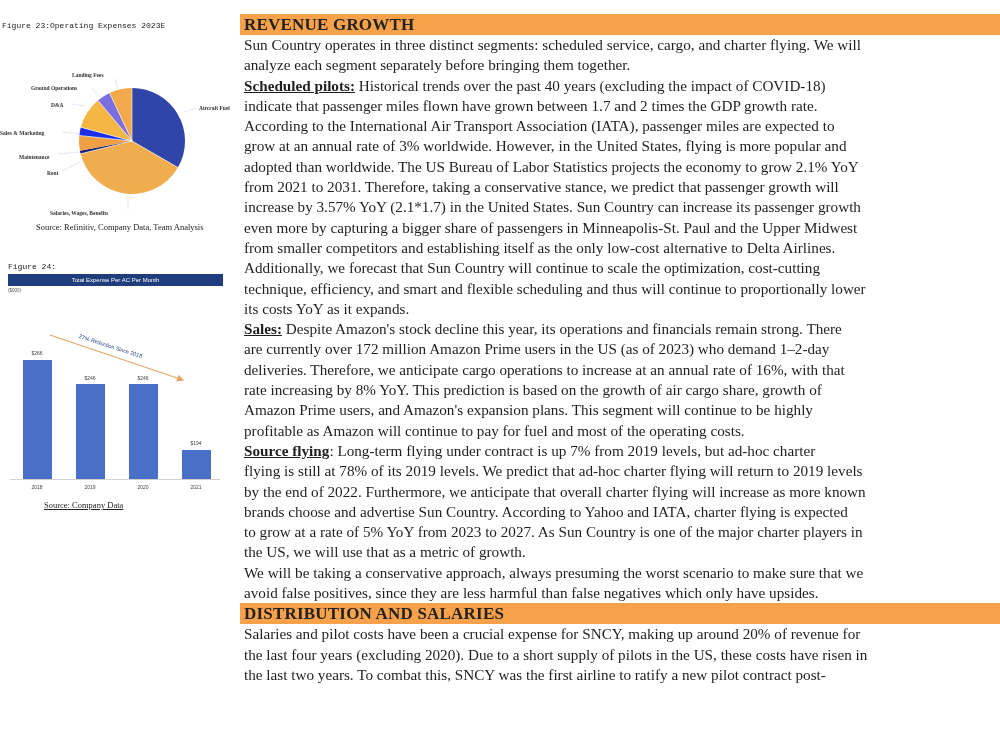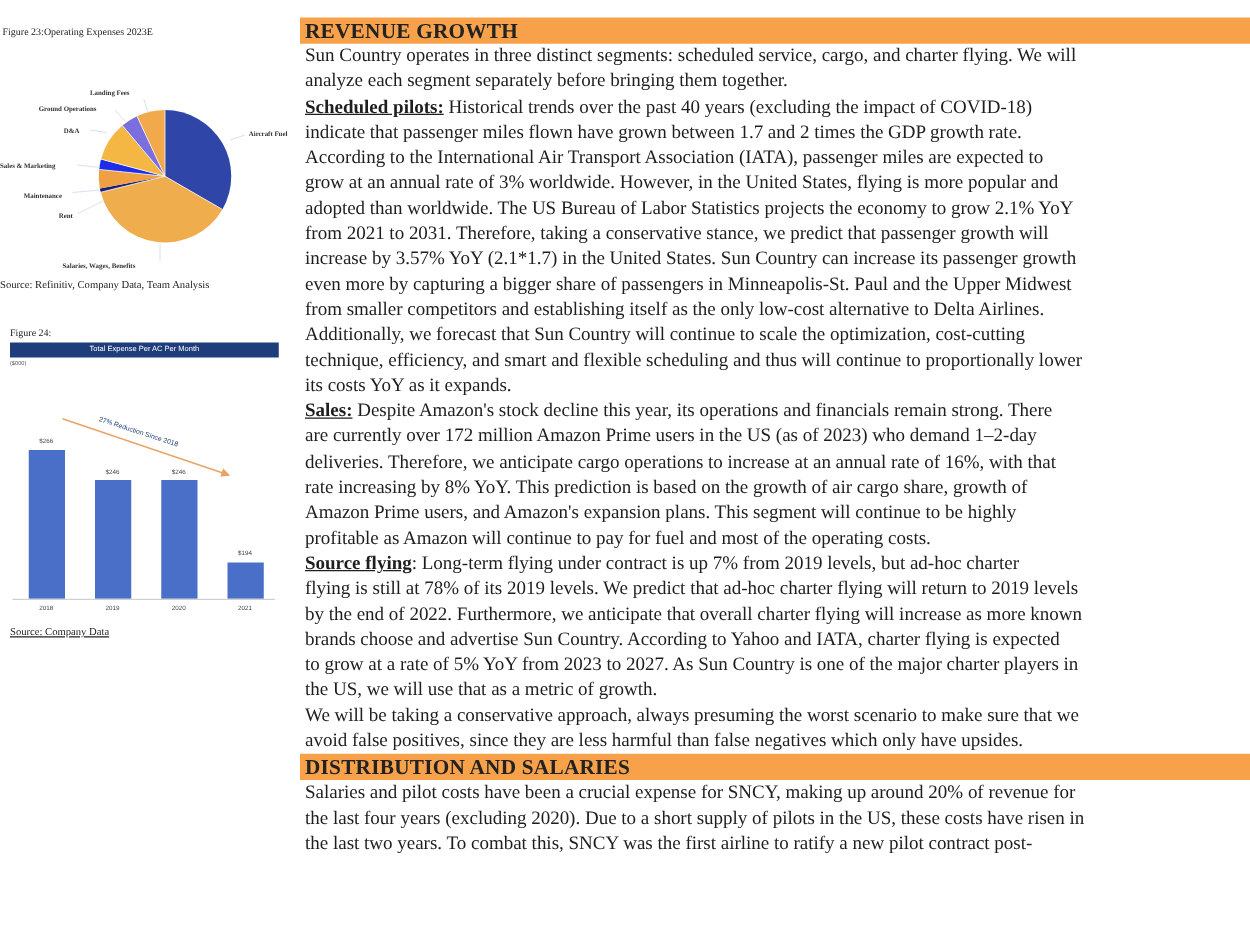--- a/index.html
+++ b/index.html
@@ -1,21 +1,21 @@
 <!DOCTYPE html>
 <html><head>
   <meta charset="utf-8">
   <style>
     * { margin: 0; padding: 0; box-sizing: border-box; }
     html, body { width: 1000px; height: 750px; overflow: hidden; background: #ffffff; }
     body { font-family: "Liberation Serif", serif; color: #1a1a1a; position: relative; }
 
     .left-col { position: absolute; left: 0; top: 0; width: 240px; height: 750px; }
-    .fig-caption { position: absolute; font-family: Liberation Serif, serif; font-size: 8px; color: #222; white-space: nowrap; }
-    .source { position: absolute; font-family: "Liberation Serif", serif; font-size: 8.5px; color: #222; white-space: nowrap; }
+    .fig-caption { position: absolute; font-family: Liberation Mono, monospace; font-size: 8px; color: #222; white-space: nowrap; }
+    .source { position: absolute; font-family: "Liberation Serif", serif; font-size: 8.5px; color: #222; white-space: nowrap; padding-left: 36px; }
 
     .pie-wrap { position: absolute; left: 0; top: 60px; width: 240px; height: 160px; }
     .pie-label { position: absolute; font-family: "Liberation Serif", serif; font-weight: bold; font-size: 5.5px; color: #333; white-space: nowrap; }
 
     .bar-title-band { position: absolute; left: 8px; top: 274px; width: 215px; height: 12px; background: #1f3d7a; color: #fff; font-family: "Liberation Sans", sans-serif; font-size: 6px; text-align: center; line-height: 12px; }
     .bar-unit { position: absolute; left: 8px; top: 288px; font-family: "Liberation Sans", sans-serif; font-size: 4.5px; color: #555; }
     .bar-chart { position: absolute; left: 0; top: 300px; width: 240px; height: 200px; }
     .bar { position: absolute; background: #4a6fc9; }
     .bar-val { position: absolute; font-family: "Liberation Sans", sans-serif; font-size: 5px; color: #444; text-align: center; width: 40px; }
     .bar-cat { position: absolute; font-family: "Liberation Sans", sans-serif; font-size: 5px; color: #444; text-align: center; width: 40px; }

